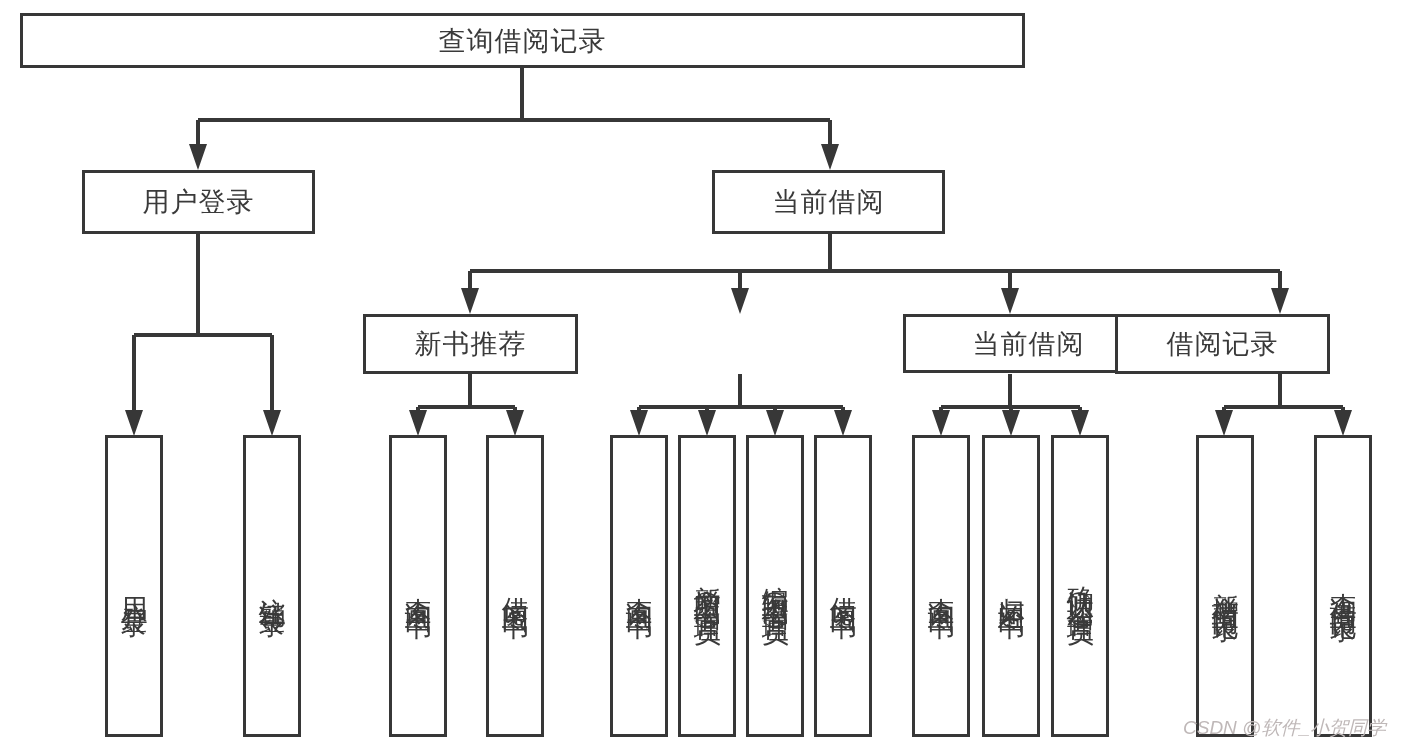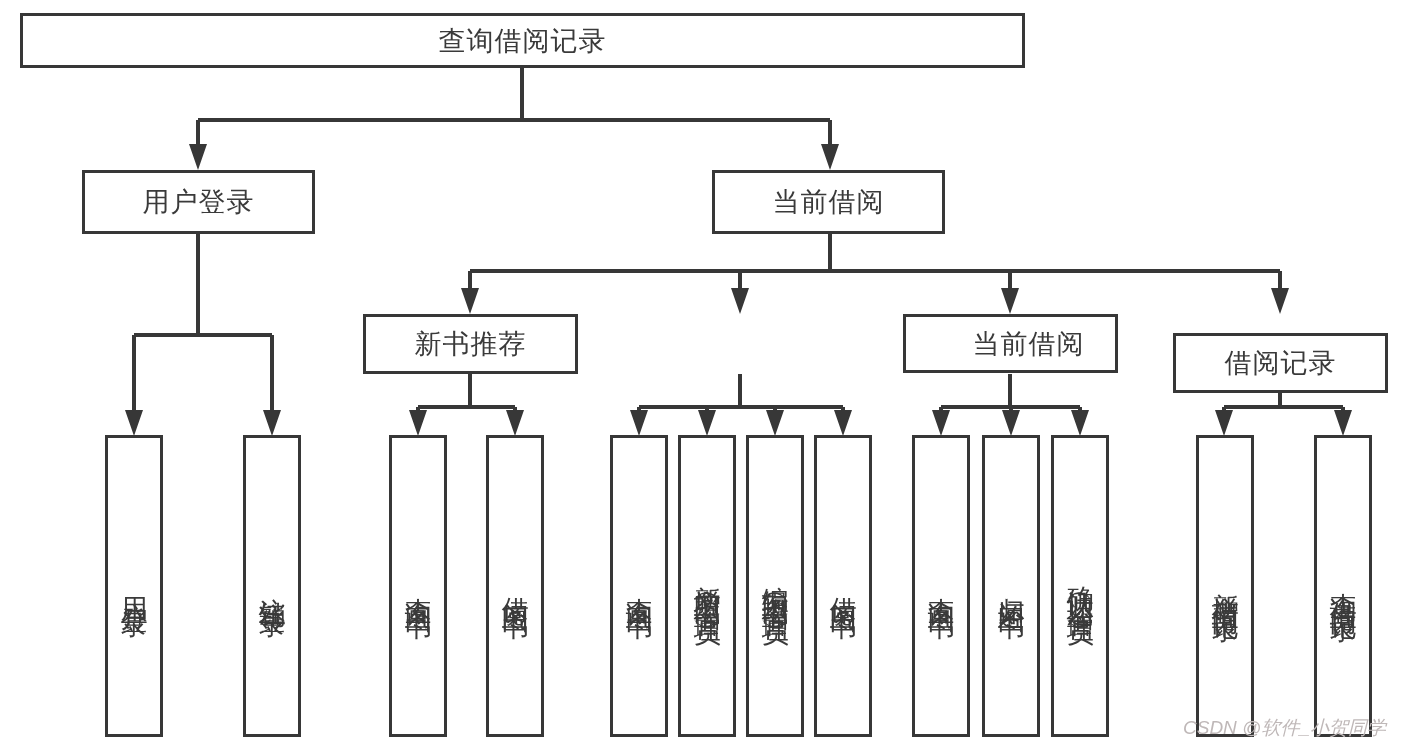--- a/index.html
+++ b/index.html
@@ -104,21 +104,21 @@
       M1215 410 L1233 410 L1224 436 Z  M1334 410 L1352 410 L1343 436 Z"></path>
   </svg>
 
   <div class="hnode" style="left:20px; top:13px; width:1005px; height:55px;">查询借阅记录</div>
 
   <div class="hnode" style="left:82px; top:170px; width:233px; height:64px;">用户登录</div>
   <div class="hnode" style="left:712px; top:170px; width:233px; height:64px;">当前借阅</div>
 
   <div class="hnode" style="left:363px; top:314px; width:215px; height:60px;">新书推荐</div>
   <div class="hnode" style="left:903px; top:314px; width:215px; height:59px;padding-left:36px;">当前借阅</div>
-  <div class="hnode" style="left:1173px; top:314px; width:215px; height:60px;margin-top:19px;">借阅记录</div>
+  <div class="hnode" style="left:1115px; top:314px; width:215px; height:60px;">借阅记录</div>
 
   <div class="vnode" style="left:105px;">
     <span class="vtext">用户登录</span>
   </div>
   <div class="vnode" style="left:243px;">
     <span class="vtext">注销登录</span>
   </div>
 
   <div class="vnode" style="left:389px;">
     <span class="vtext">查询图书</span>

